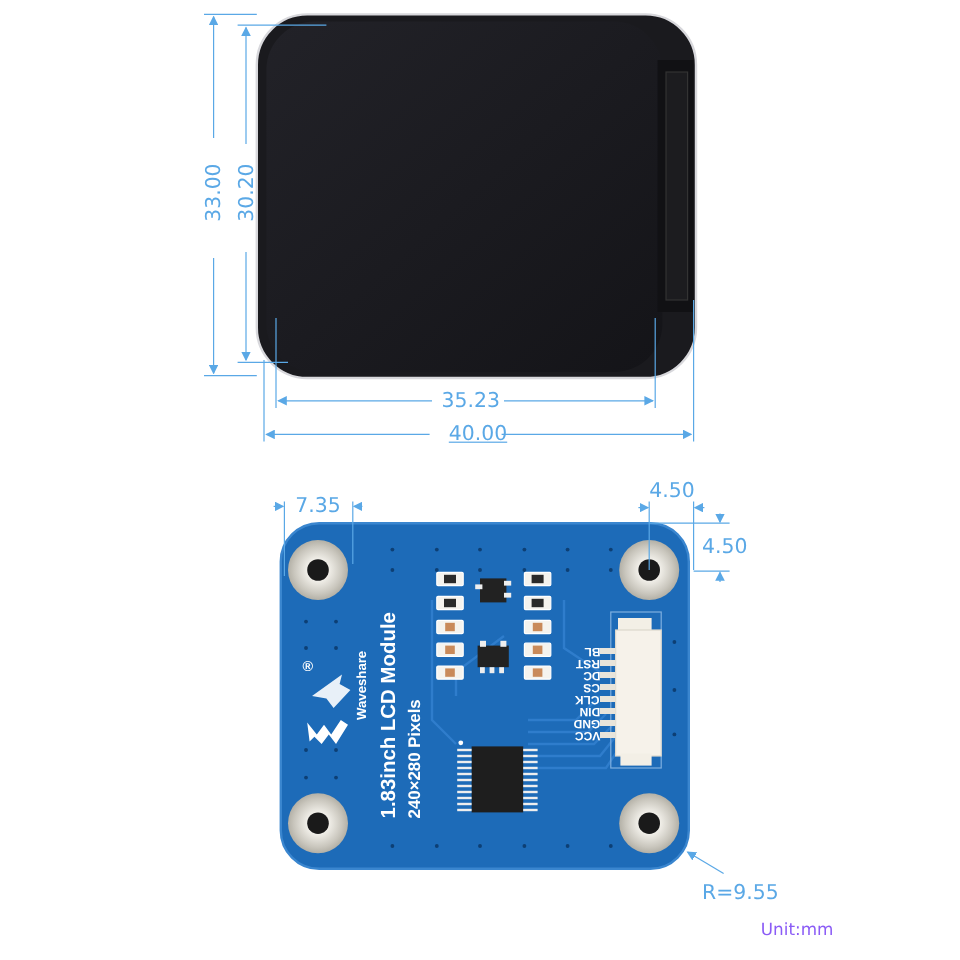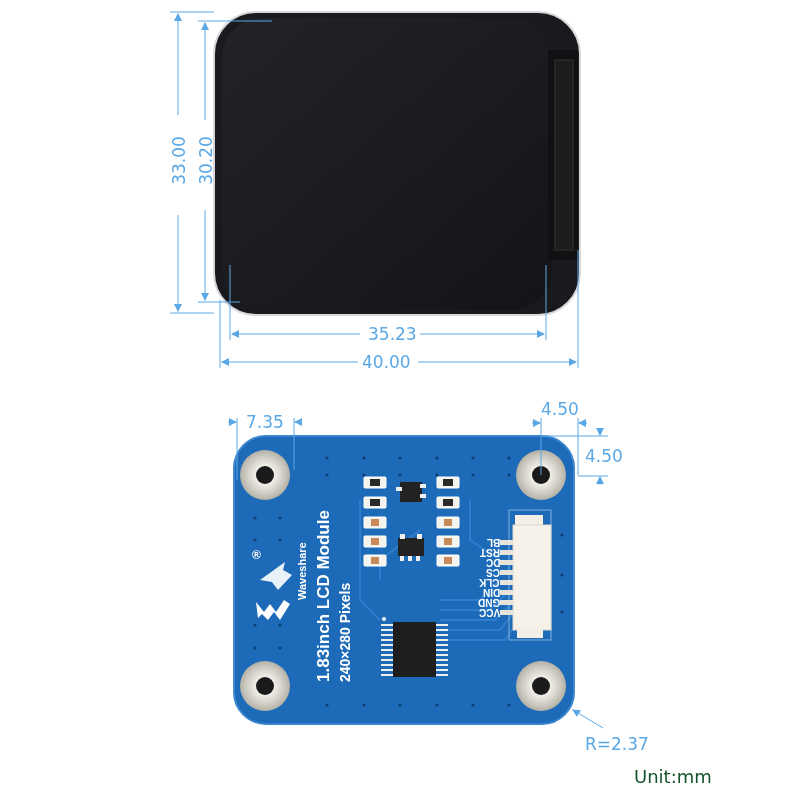--- a/index.html
+++ b/index.html
@@ -248,27 +248,27 @@
   </g>
 
   <g stroke="#5aa8e6" stroke-width="1" fill="none">
     <line x1="603" y1="728" x2="573" y2="710" marker-end="url(#arr)"></line>
   </g>
 </svg>
 
 <div class="dim-text vert" style="left:151px; top:152px; width:56px; text-align:center;">33.00</div>
 <div class="dim-text vert" style="left:178px; top:152px; width:56px; text-align:center;">30.20</div>
 <div class="dim-text" style="left:368px; top:326px;">35.23</div>
-<div class="dim-text" style="left:362px; top:354px;">40.00</div>
+<div class="dim-text" style="left:374px; top:354px;text-decoration:underline;">40.00</div>
 
 <div class="dim-text" style="left:246px; top:414px;">7.35</div>
 <div class="dim-text" style="left:541px; top:401px;">4.50</div>
 <div class="dim-text" style="left:585px; top:448px;">4.50</div>
-<div class="dim-text" style="left:585px; top:736px;">R=2.37</div>
-<div class="dim-text" style="left:634px; top:768px; font-size:18px; color:#14532d;">Unit:mm</div>
+<div class="dim-text" style="left:585px; top:736px;">R=9.55</div>
+<div class="dim-text" style="left:634px; top:768px; font-size:14px; color:#8b5cf6;">Unit:mm</div>
 
 <div class="pcb-text" style="left:296px; top:600px; font-size:11px;">Waveshare</div>
 <div style="position:absolute; left:252px; top:548px; color:#fff; font-size:12px; font-weight:bold; font-family:'Liberation Sans',sans-serif;">®</div>
 <div class="pcb-text" style="left:314px; top:682px; font-size:17px;">1.83inch LCD Module</div>
 <div class="pcb-text" style="left:337px; top:682px; font-size:14px;">240×280 Pixels</div>
 
 <div style="position:absolute; left:468px; top:537px; width:32px;">
   <div class="pin-label" style="position:absolute; right:0; top:0px;">BL</div>
   <div class="pin-label" style="position:absolute; right:0; top:10px;">RST</div>
   <div class="pin-label" style="position:absolute; right:0; top:20px;">DC</div>

